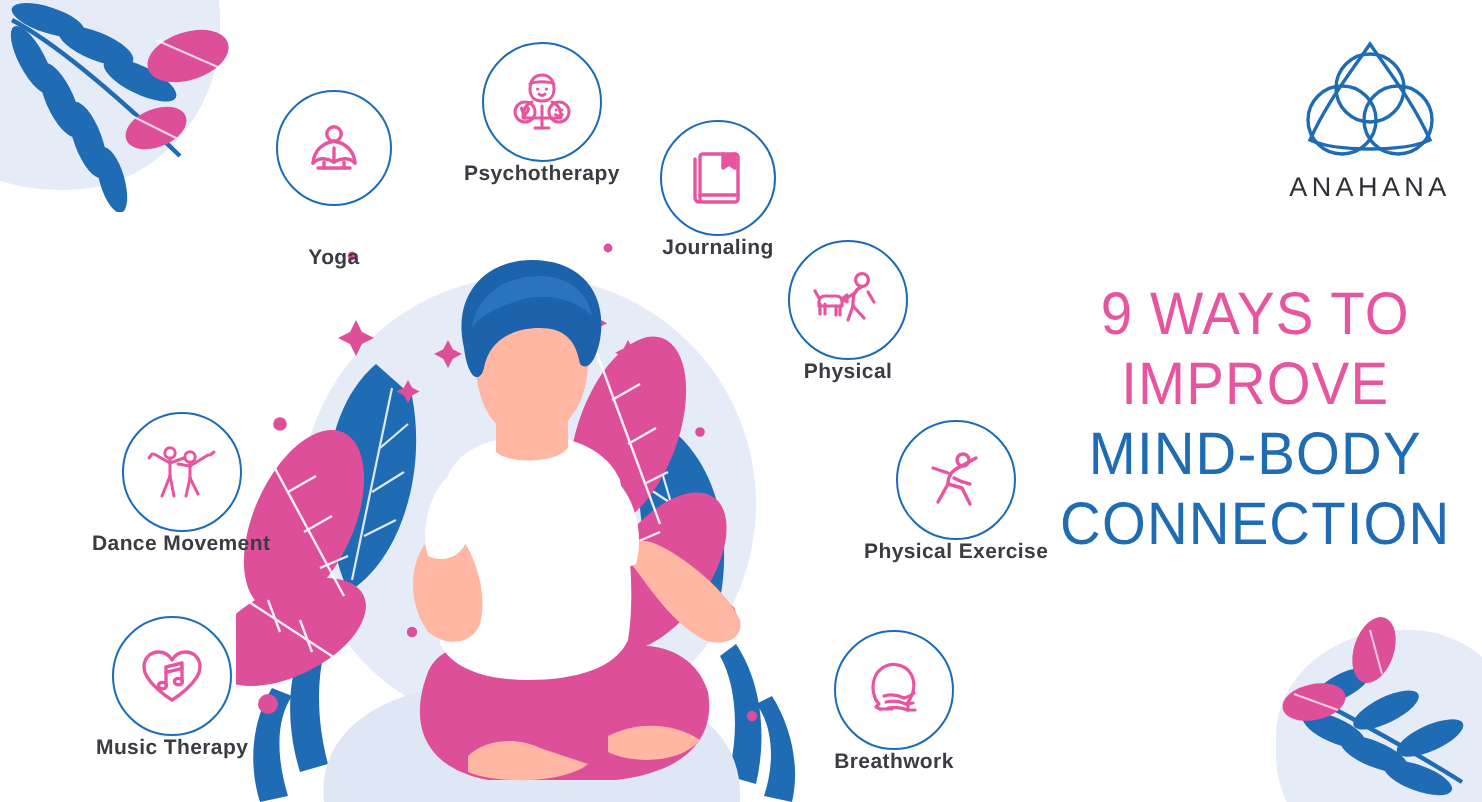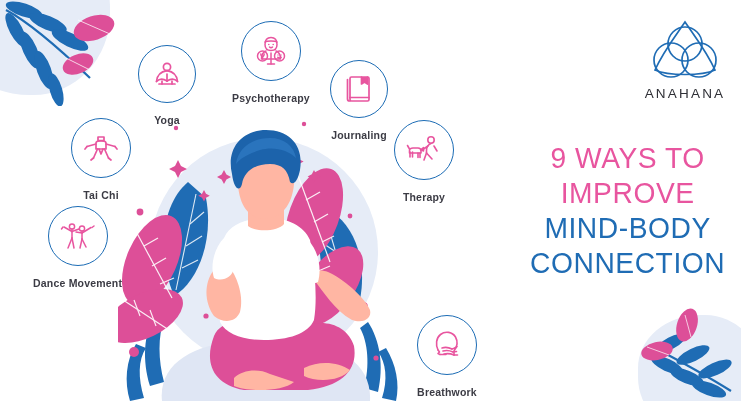--- a/index.html
+++ b/index.html
@@ -8,21 +8,21 @@
 
   
   .corner-blob{position:absolute;background:#e6ecf7;}
   #blob-tl{left:-60px;top:-70px;width:170px;height:165px;border-radius:50% 50% 46% 54%/52% 48% 50% 50%;}
   #blob-br{right:-22px;bottom:-34px;width:125px;height:120px;border-radius:52% 48% 50% 50%/46% 54% 50% 50%;}
 
   
   .node{position:absolute;display:flex;flex-direction:column;align-items:center;}
   .ring{border:1.6px solid #1c6cb5;border-radius:50%;display:flex;align-items:center;justify-content:center;background:transparent;}
   .ring svg{display:block;}
-  .node-label{margin-top:12px;font-family:"Liberation Sans",sans-serif;font-weight:bold;font-size:10.5px;
+  .node-label{margin-top:1px;font-family:"Liberation Sans",sans-serif;font-weight:bold;font-size:10.5px;
     color:#3b3b44;letter-spacing:.2px;white-space:nowrap;line-height:1;}
 
   
   #illus{position:absolute;left:118px;top:120px;width:290px;height:281px;}
   #illus svg{display:block;}
 
   
   #brand{position:absolute;left:640px;top:18px;width:90px;text-align:center;}
   #brand-mark{display:block;margin:0 auto;}
   #brand-name{margin-top:3px;font-family:"Liberation Sans",sans-serif;font-size:13.5px;letter-spacing:2.2px;
@@ -181,21 +181,21 @@
 
         <path d="M114 54 C108 28 124 10 148 10 C172 10 186 26 182 50
                  C180 60 176 66 172 62 C170 50 164 44 152 44
                  C136 44 126 52 124 64 C122 72 116 70 114 54 Z" fill="#1c63ab"></path>
         <path d="M118 44 C120 28 134 18 152 18 C166 18 176 26 178 38
                  C170 30 156 26 142 30 C130 34 122 38 118 44 Z" fill="#2a74bd"></path>
       </g>
     </svg>
   </div>
 
-  <div class="node" id="node-yoga" style="left:138px;top:45px;">
+  <div class="node" id="node-yoga" style="left:138px;top:45px;gap:20px;">
     <div class="ring" style="width:56px;height:56px;">
       <svg width="34" height="34" viewBox="0 0 34 34">
         <g stroke="#e8559f" stroke-width="1.7" fill="none" stroke-linecap="round" stroke-linejoin="round">
           <circle cx="17" cy="10" r="3.6"></circle>
           <path d="M17 13.6 C11 14.5 7 18.5 6.5 24.5"></path>
           <path d="M17 13.6 C23 14.5 27 18.5 27.5 24.5"></path>
           <path d="M6.5 24.5 C9 22 13 21.5 17 24"></path>
           <path d="M27.5 24.5 C25 22 21 21.5 17 24"></path>
           <path d="M17 17 L17 24"></path>
           <path d="M9 27 L25 27"></path>
@@ -262,46 +262,42 @@
           <path d="M6.5 19 L6.5 24"></path>
           <path d="M12 20 L12 24.5"></path>
           <path d="M14 20 L14 24.5"></path>
           <path d="M3.5 17.5 C3.5 15.8 5 15 7 15 L12 15 C14 15 15 16 15 18 L15 20 L3.5 20 Z"></path>
           <path d="M15 16.5 L17.5 14.5 L17.5 18 Z"></path>
           <path d="M3.5 16 L1.5 12.5"></path>
           <circle cx="16.6" cy="15.8" r=".6" fill="#e8559f" stroke="none"></circle>
         </g>
       </svg>
     </div>
-    <div class="node-label">Therapy</div>
-  </div>
-
-  <div class="node" id="node-taichi" style="left:71px;top:118px;">
-    <div class="ring" style="width:58px;height:58px;">
-      <svg width="36" height="34" viewBox="0 0 36 34">
+    <div class="node-label">Physical</div>
+  </div>
+
+
+  <div class="node" id="node-exercise" style="left:432px;top:210px;">
+    <div class="ring" style="width:58px;height:58px;">
+      <svg width="34" height="34" viewBox="0 0 34 34">
         <g stroke="#e8559f" stroke-width="1.7" fill="none" stroke-linecap="round" stroke-linejoin="round">
-          <path d="M15 6 L21 6 L21 9.5 L15 9.5 Z"></path>
-          <path d="M13 12 C13 10.6 14.2 9.8 18 9.8 C21.8 9.8 23 10.6 23 12 L23 18 L13 18 Z"></path>
-          <path d="M13 13 L4 15.5"></path>
-          <path d="M23 13 L32 15.5"></path>
-          <path d="M4 15.5 L2 18"></path>
-          <path d="M32 15.5 L34 18"></path>
-          <path d="M14.5 18 L10.5 27"></path>
-          <path d="M21.5 18 L25.5 27"></path>
-          <path d="M10.5 27 L8 29"></path>
-          <path d="M25.5 27 L28 29"></path>
-          <path d="M16 18 L18 23 L20 18"></path>
-        </g>
-      </svg>
-    </div>
-    <div class="node-label">Tai Chi</div>
-  </div>
-
-
-  <div class="node" id="node-dance" style="left:33px;top:206px;">
+          <circle cx="20.5" cy="7" r="3"></circle>
+          <path d="M19 10.5 C15 12 13 15 13 19"></path>
+          <path d="M17 11.5 L27 6"></path>
+          <path d="M13 13.5 L5.5 11"></path>
+          <path d="M13 19 L8 28"></path>
+          <path d="M13 19 L20 21 L24 29"></path>
+          <path d="M16 16 C18.5 17.5 21 18.5 24 19"></path>
+        </g>
+      </svg>
+    </div>
+    <div class="node-label">Physical Exercise</div>
+  </div>
+
+  <div class="node" id="node-dance" style="left:46px;top:206px;">
     <div class="ring" style="width:58px;height:58px;">
       <svg width="36" height="34" viewBox="0 0 36 34">
         <g stroke="#e8559f" stroke-width="1.5" fill="none" stroke-linecap="round" stroke-linejoin="round">
 
           <circle cx="12" cy="7.5" r="2.6"></circle>
           <path d="M12 10 L12 19"></path>
           <path d="M12 12.5 L4 8"></path>
           <path d="M12 12.5 L19 10"></path>
           <path d="M12 19 L8 29"></path>
           <path d="M12 19 L14 29"></path>
@@ -333,20 +329,35 @@
           <path d="M22 21 L25 20"></path>
           <path d="M23 24 L26.5 23.5"></path>
           <path d="M24 27 L27.5 27"></path>
           <path d="M25 20 L27 18.5"></path>
         </g>
       </svg>
     </div>
     <div class="node-label">Breathwork</div>
   </div>
 
+  <div class="node" id="node-music" style="left:48px;top:308px;">
+    <div class="ring" style="width:58px;height:58px;">
+      <svg width="34" height="32" viewBox="0 0 34 32">
+        <g stroke="#e8559f" stroke-width="1.7" fill="none" stroke-linecap="round" stroke-linejoin="round">
+          <path d="M17 28 C17 28 3 19.5 3 11.5 C3 7 6.2 4 10.2 4 C13 4 15.6 5.6 17 8
+                   C18.4 5.6 21 4 23.8 4 C27.8 4 31 7 31 11.5 C31 19.5 17 28 17 28 Z"></path>
+          <path d="M14 20.5 L14 11.5 L22 9.5 L22 18.5"></path>
+          <ellipse cx="12.2" cy="20.8" rx="2" ry="1.6"></ellipse>
+          <ellipse cx="20.2" cy="18.8" rx="2" ry="1.6"></ellipse>
+          <path d="M14 14.2 L22 12.2"></path>
+        </g>
+      </svg>
+    </div>
+    <div class="node-label">Music Therapy</div>
+  </div>
 
   <div id="brand">
     <svg id="brand-mark" width="78" height="66" viewBox="0 0 78 66">
       <g stroke="#1f6cb4" stroke-width="1.7" fill="none">
         <path d="M39 4 C50 20 61 34 69 52 C56 58 22 58 9 52 C17 34 28 20 39 4 Z"></path>
         <circle cx="39" cy="26" r="17"></circle>
         <circle cx="25" cy="42" r="17"></circle>
         <circle cx="53" cy="42" r="17"></circle>
       </g>
     </svg>

